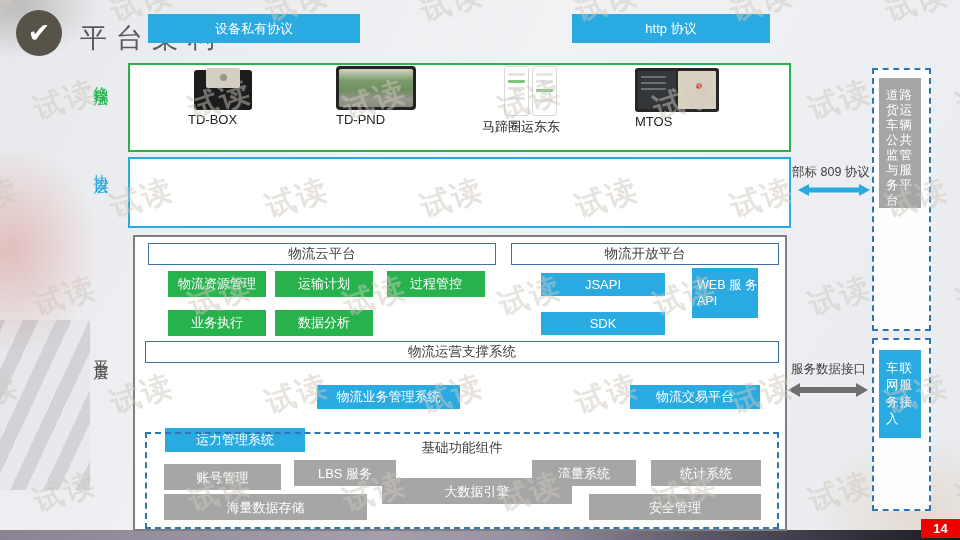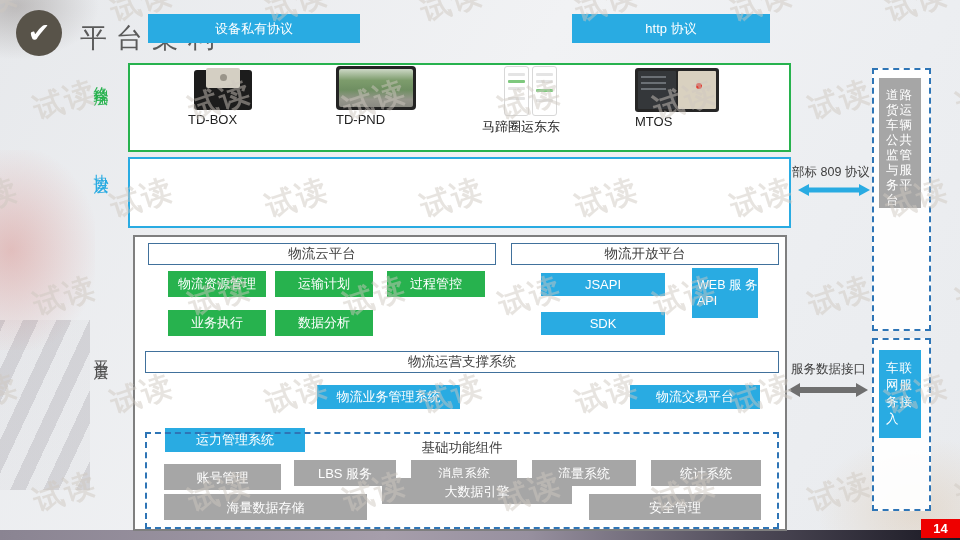--- a/index.html
+++ b/index.html
@@ -67,21 +67,21 @@
     color:#fff;font-size:12.5px;line-height:17px;letter-spacing:1px;box-sizing:border-box;
     padding:10px 0 0 7px;word-break:break-all;}
   .svc-label{position:absolute;left:791px;top:361px;width:90px;font-size:12.5px;color:#3d3d3d;}
   
   .platform-box{position:absolute;left:133px;top:235px;width:654px;height:296px;
     background:#fff;border:2px solid #7f7f7f;box-sizing:border-box;}
   .hdr{position:absolute;height:22px;background:#fff;border:1px solid #41719c;box-sizing:border-box;
     font-size:13.5px;color:#404040;display:flex;align-items:center;justify-content:center;}
   .hdr-cloud{left:13px;top:6px;width:348px;}
   .hdr-open{left:376px;top:6px;width:268px;}
-  .hdr-support{left:10px;top:114px;width:634px;}
+  .hdr-support{left:10px;top:104px;width:634px;}
   .gbtn{position:absolute;height:26px;background:var(--green,#27b24e);color:#fff;font-size:13px;
     display:flex;align-items:center;justify-content:center;}
   .bbtn{position:absolute;background:var(--blue,#29abe2);color:#fff;font-size:13px;
     display:flex;align-items:center;justify-content:center;}
   .jsapi{justify-content:space-between;padding:0 20px;box-sizing:border-box;}
   .webapi{flex-direction:column;align-items:flex-start;justify-content:center;padding-left:5px;
     box-sizing:border-box;font-size:12.5px;line-height:16px;}
   .basic-box{position:absolute;left:10px;top:195px;width:634px;height:97px;
     border:2px dashed #2e75b6;box-sizing:border-box;}
   .basic-title{position:absolute;left:0;top:5px;width:100%;text-align:center;font-size:13.5px;color:#404040;}
@@ -204,21 +204,20 @@
 
     <div class="hdr hdr-support">物流运营支撑系统</div>
     <div class="bbtn" style="left:30px;top:148px;width:140px;height:24px;margin-top:43px;">运力管理系统</div>
     <div class="bbtn" style="left:182px;top:148px;width:143px;height:24px;">物流业务管理系统</div>
     <div class="bbtn" style="left:495px;top:148px;width:130px;height:24px;">物流交易平台</div>
 
     <div class="basic-box">
       <div class="basic-title">基础功能组件</div>
       <div class="graybtn" style="left:17px;top:30px;width:117px;">账号管理</div>
       <div class="graybtn" style="left:147px;top:26px;width:102px;">LBS 服务</div>
-      <div class="graybtn" style="left:264px;top:26px;width:106px;">消息系统</div>
       <div class="graybtn" style="left:385px;top:26px;width:104px;">流量系统</div>
       <div class="graybtn" style="left:504px;top:26px;width:110px;">统计系统</div>
       <div class="graybtn" style="left:17px;top:60px;width:203px;">海量数据存储</div>
       <div class="graybtn" style="left:235px;top:44px;width:190px;">大数据引擎</div>
       <div class="graybtn" style="left:442px;top:60px;width:172px;">安全管理</div>
     </div>
   </div>
 
   <div class="page-num">14</div>
 

